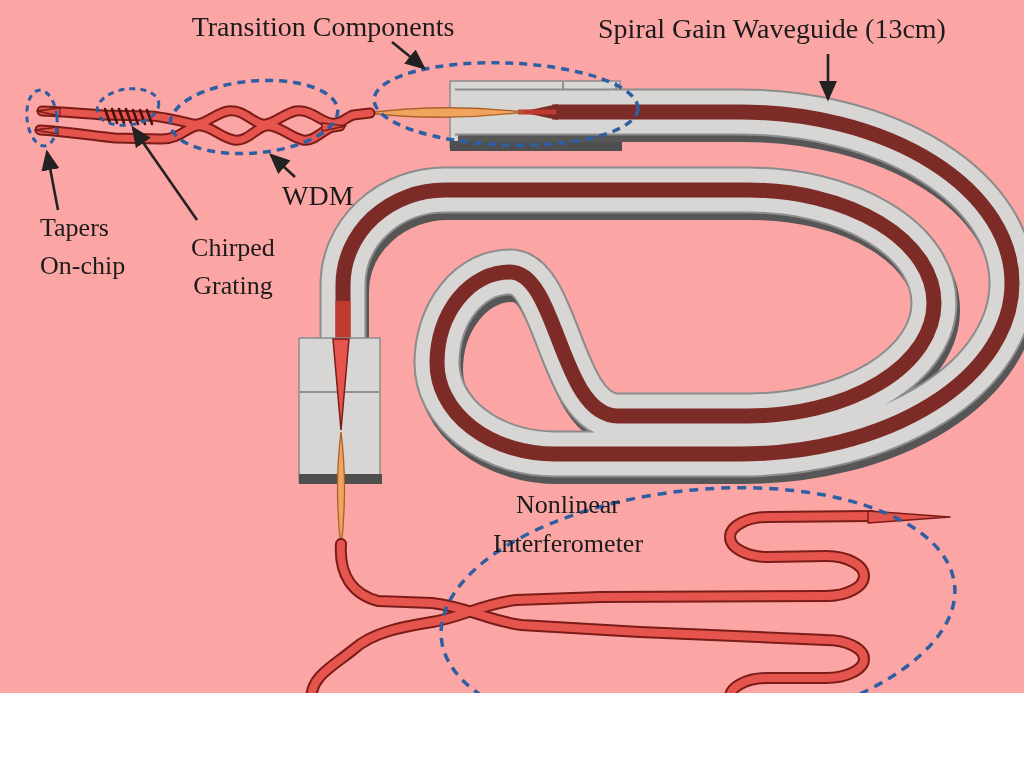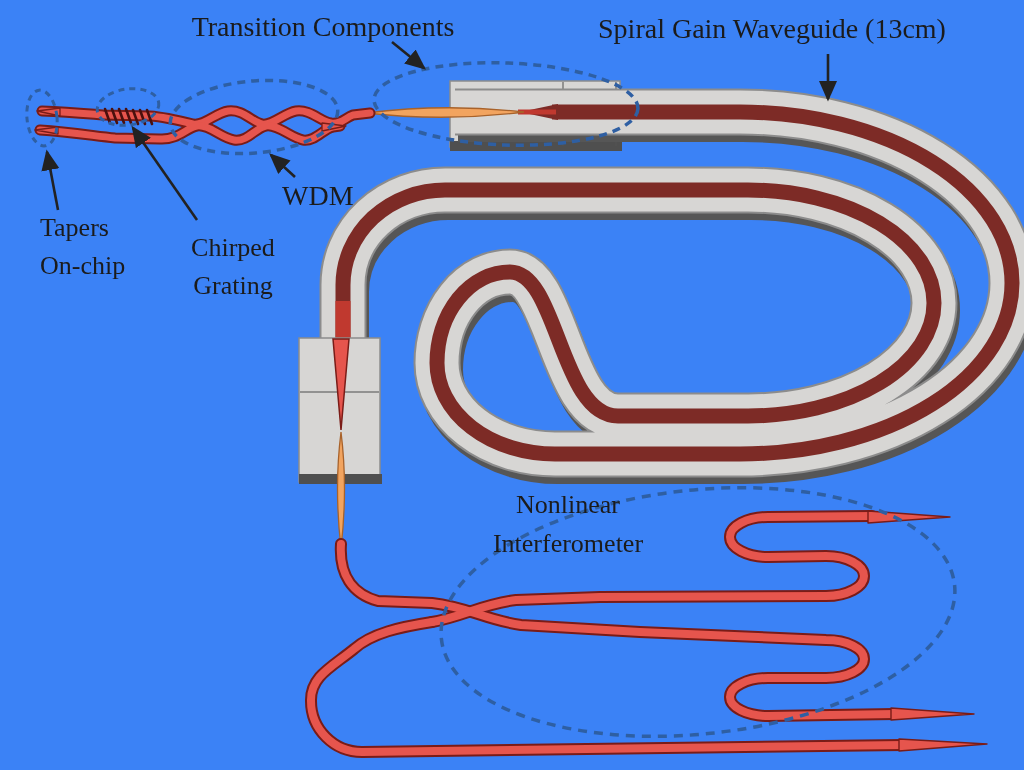--- a/index.html
+++ b/index.html
@@ -1,16 +1,16 @@
 <!DOCTYPE html>
 <html><head>
 <meta charset="utf-8">
 <style>
   html,body{margin:0;padding:0;background:#ffffff;}
-  .stage{position:relative;width:1024px;height:770px;background:#3b82f6;overflow:hidden;
+  .stage{position:relative;width:1024px;height:693px;background:#fca5a5;overflow:hidden;
          font-family:"Liberation Serif", serif;}
   svg{display:block}
   text{fill:#1b1b1b;font-family:"Liberation Serif", serif;}
   .lbl-big{font-size:28px;}
   .lbl-med{font-size:26px;}
   .lbl-wdm{font-size:28px;}
 </style>
 </head>
 <body>
 

